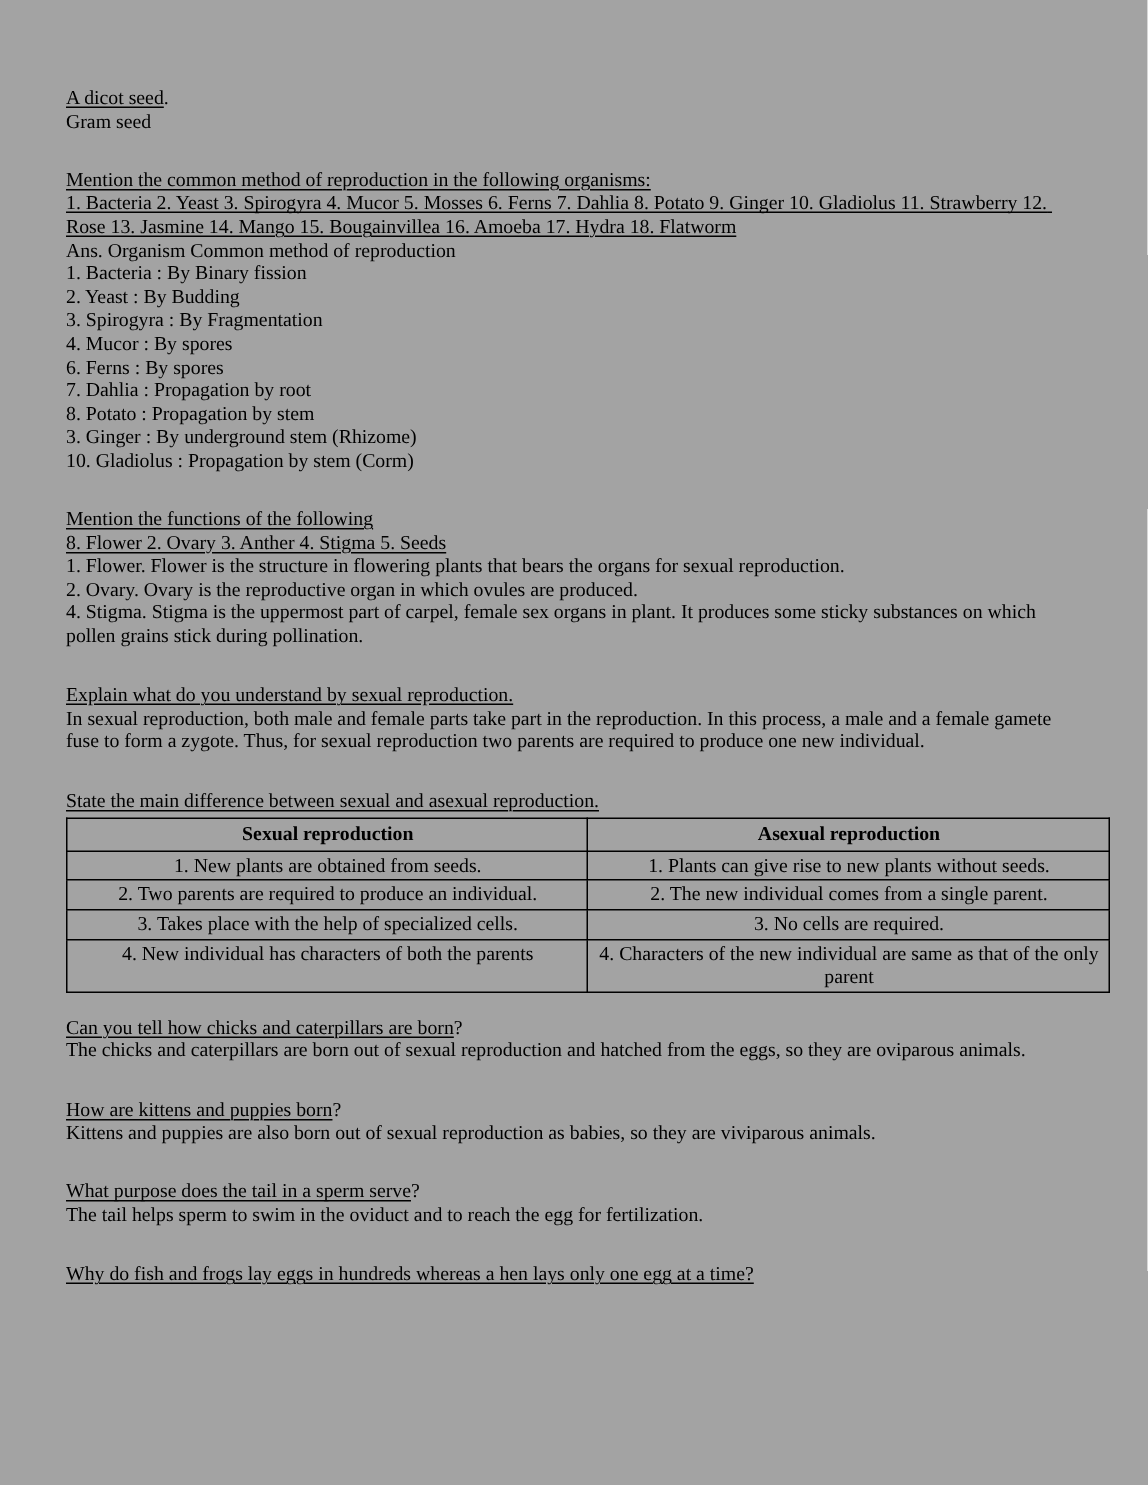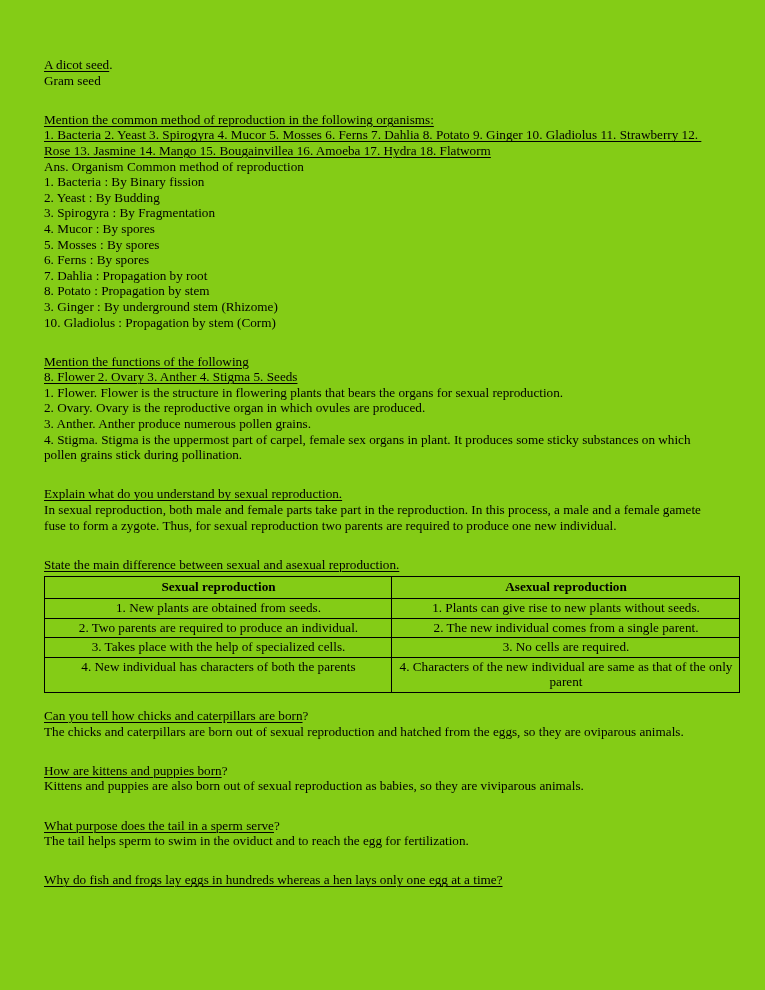--- a/index.html
+++ b/index.html
@@ -14,21 +14,21 @@
     font-family: "Liberation Serif", "DejaVu Serif", serif;
     color: #000000;
     -webkit-font-smoothing: antialiased;
   }
   .page {
     position: relative;
     width: 765px;
     height: 990px;
     box-sizing: border-box;
     padding: 57px 44px 0 44px;
-    background: #84cc16;
+    background: #a3a3a3;
   }
   .doc {
     font-size: 13.2px;
     line-height: 15.6px;
   }
   .line {
     white-space: pre-wrap;
   }
   
   .u {
@@ -83,35 +83,33 @@
     <div class="blank"></div>
     <div class="gap-sm"></div>
 
     <div class="line u">Mention the common method of reproduction in the following organisms:</div>
     <div class="line u">1. Bacteria 2. Yeast 3. Spirogyra 4. Mucor 5. Mosses 6. Ferns 7. Dahlia 8. Potato 9. Ginger 10. Gladiolus 11. Strawberry 12. Rose 13. Jasmine 14. Mango 15. Bougainvillea 16. Amoeba 17. Hydra 18. Flatworm</div>
     <div class="line">Ans. Organism Common method of reproduction</div>
     <div class="line">1. Bacteria : By Binary fission</div>
     <div class="line">2. Yeast : By Budding</div>
     <div class="line">3. Spirogyra : By Fragmentation</div>
     <div class="line">4. Mucor : By spores</div>
-    <div class="line">5. Mosses : By spores</div>
     <div class="line">6. Ferns : By spores</div>
     <div class="line">7. Dahlia : Propagation by root</div>
     <div class="line">8. Potato : Propagation by stem</div>
     <div class="line">3. Ginger : By underground stem (Rhizome)</div>
     <div class="line">10. Gladiolus : Propagation by stem (Corm)</div>
 
     <div class="blank"></div>
     <div class="gap-sm"></div>
 
     <div class="line u">Mention the functions of the following</div>
     <div class="line u">8. Flower 2. Ovary 3. Anther 4. Stigma 5. Seeds</div>
     <div class="line">1. Flower. Flower is the structure in flowering plants that bears the organs for sexual reproduction.</div>
     <div class="line">2. Ovary. Ovary is the reproductive organ in which ovules are produced.</div>
-    <div class="line">3. Anther. Anther produce numerous pollen grains.</div>
     <div class="line">4. Stigma. Stigma is the uppermost part of carpel, female sex organs in plant. It produces some sticky substances on which pollen grains stick during pollination.</div>
 
     <div class="blank"></div>
     <div class="gap-sm"></div>
 
     <div class="line u">Explain what do you understand by sexual reproduction.</div>
     <div class="line">In sexual reproduction, both male and female parts take part in the reproduction. In this process, a male and a female gamete fuse to form a zygote. Thus, for sexual reproduction two parents are required to produce one new individual.</div>
 
     <div class="blank"></div>
     <div class="gap-sm"></div>

